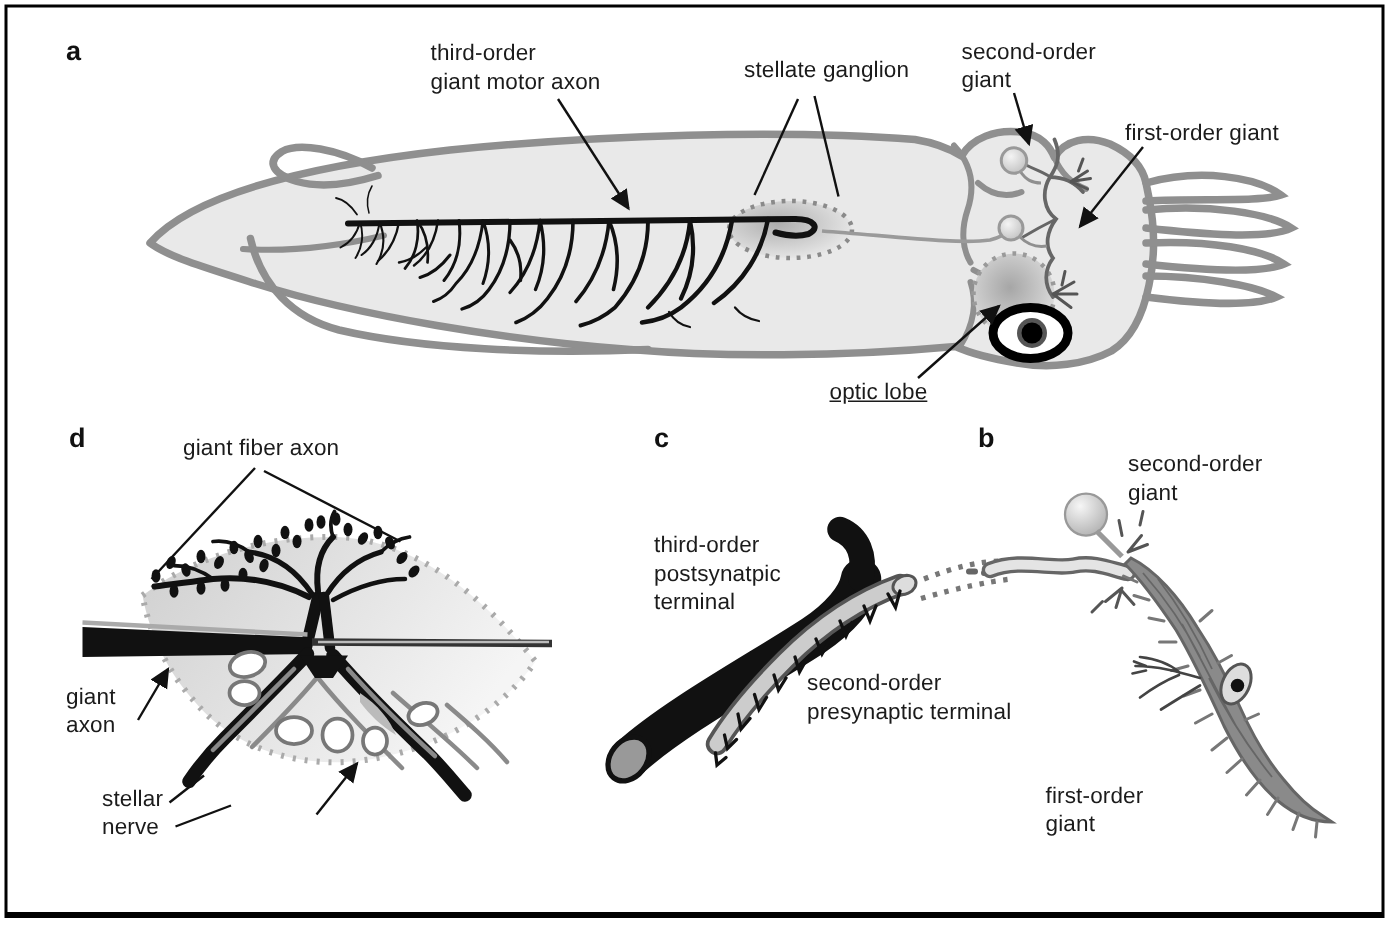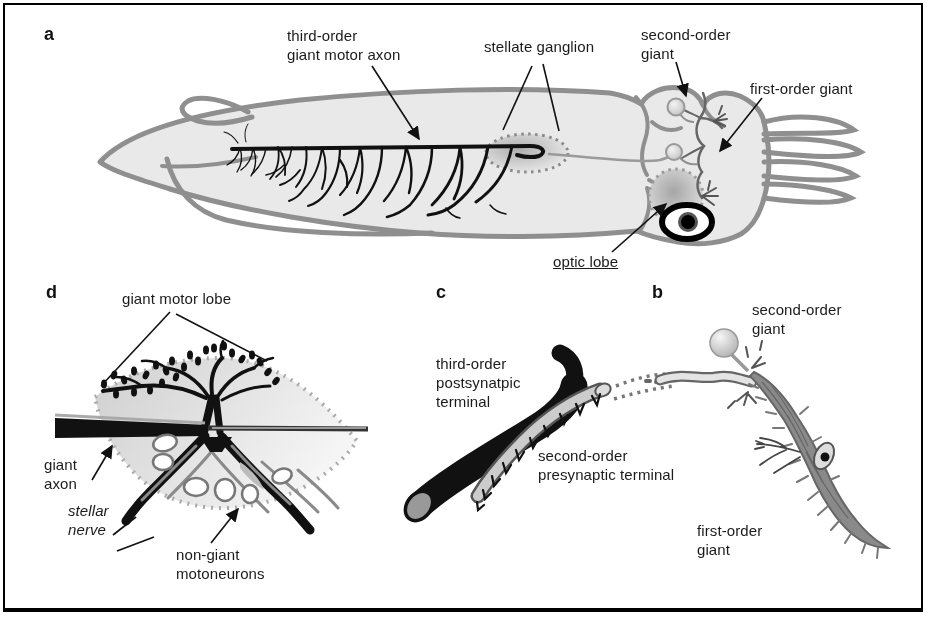--- a/index.html
+++ b/index.html
@@ -6,27 +6,27 @@
   #stage{position:relative;width:930px;height:622px;background:#fff;overflow:hidden;
          font-family:"Liberation Sans",sans-serif;}
   #frame{position:absolute;left:3px;top:3px;width:920px;height:609px;
          border:2px solid #000;border-bottom-width:4px;box-sizing:border-box;}
   svg{position:absolute;left:0;top:0;}
   .lbl{position:absolute;font-size:15px;line-height:1.25;color:#1b1b1b;
        white-space:pre-line;letter-spacing:.1px;}
   .panel-letter{position:absolute;font-size:18px;font-weight:bold;color:#111;}
   
   #lbl-a-third{left:287px;top:27px;}
-  #lbl-a-stellate{left:484px;top:38px;}
+  #lbl-a-stellate{left:496px;top:38px;}
   #lbl-a-second{left:641px;top:26px;}
   #lbl-a-first{left:750px;top:80px;}
   #lbl-a-optic{left:553px;top:253px;text-decoration:underline;}
   #lbl-d-fiberlobe{left:122px;top:290px;}
   #lbl-d-axon{left:44px;top:456px;}
-  #lbl-d-stellar{left:68px;top:502px;font-style:italic;}
+  #lbl-d-stellar{left:68px;top:524px;}
   #lbl-d-nongiant{left:176px;top:546px;}
   #lbl-c-third{left:436px;top:355px;}
   #lbl-c-second{left:538px;top:447px;}
   #lbl-b-second{left:752px;top:301px;}
   #lbl-b-first{left:697px;top:522px;}
   #letter-a{left:44px;top:24px;}
   #letter-d{left:46px;top:282px;}
   #letter-c{left:436px;top:282px;}
   #letter-b{left:652px;top:282px;}
 </style>
@@ -288,27 +288,25 @@
   <div class="panel-letter" id="letter-b">b</div>
 
   <div class="lbl" id="lbl-a-third">third-order
 giant motor axon</div>
   <div class="lbl" id="lbl-a-stellate">stellate ganglion</div>
   <div class="lbl" id="lbl-a-second">second-order
 giant</div>
   <div class="lbl" id="lbl-a-first">first-order giant</div>
   <div class="lbl" id="lbl-a-optic">optic lobe</div>
 
-  <div class="lbl" id="lbl-d-fiberlobe">giant motor lobe</div>
+  <div class="lbl" id="lbl-d-fiberlobe">giant fiber axon</div>
   <div class="lbl" id="lbl-d-axon">giant
 axon</div>
   <div class="lbl" id="lbl-d-stellar">stellar
 nerve</div>
-  <div class="lbl" id="lbl-d-nongiant">non-giant
-motoneurons</div>
 
   <div class="lbl" id="lbl-c-third">third-order
 postsynatpic
 terminal</div>
   <div class="lbl" id="lbl-c-second">second-order
 presynaptic terminal</div>
 
   <div class="lbl" id="lbl-b-second">second-order
 giant</div>
   <div class="lbl" id="lbl-b-first">first-order

